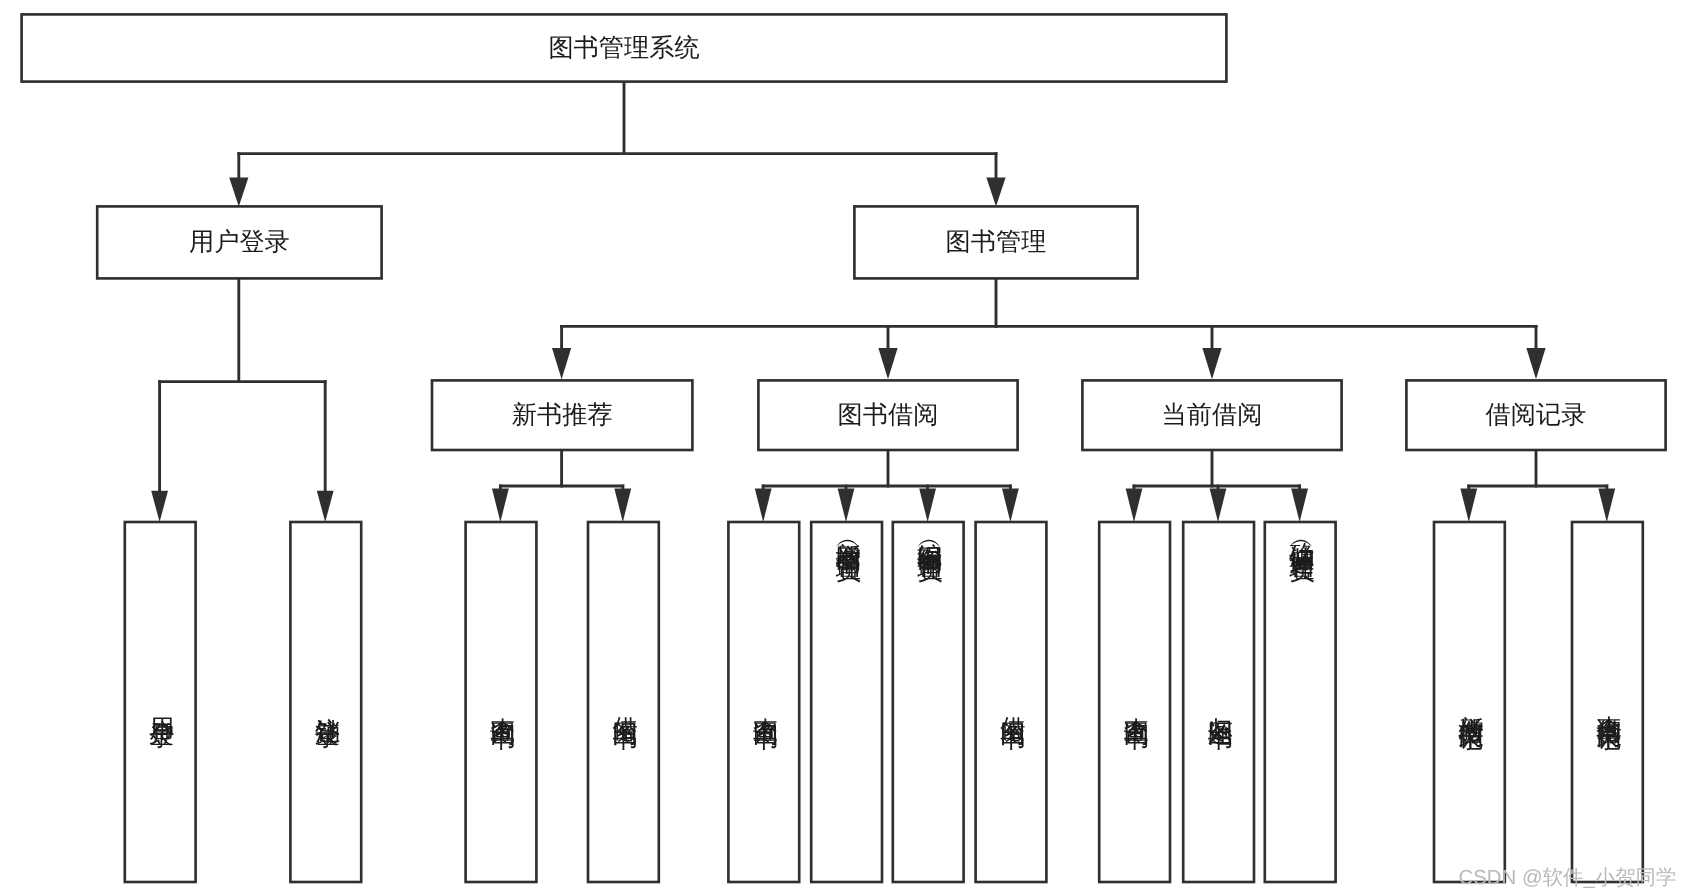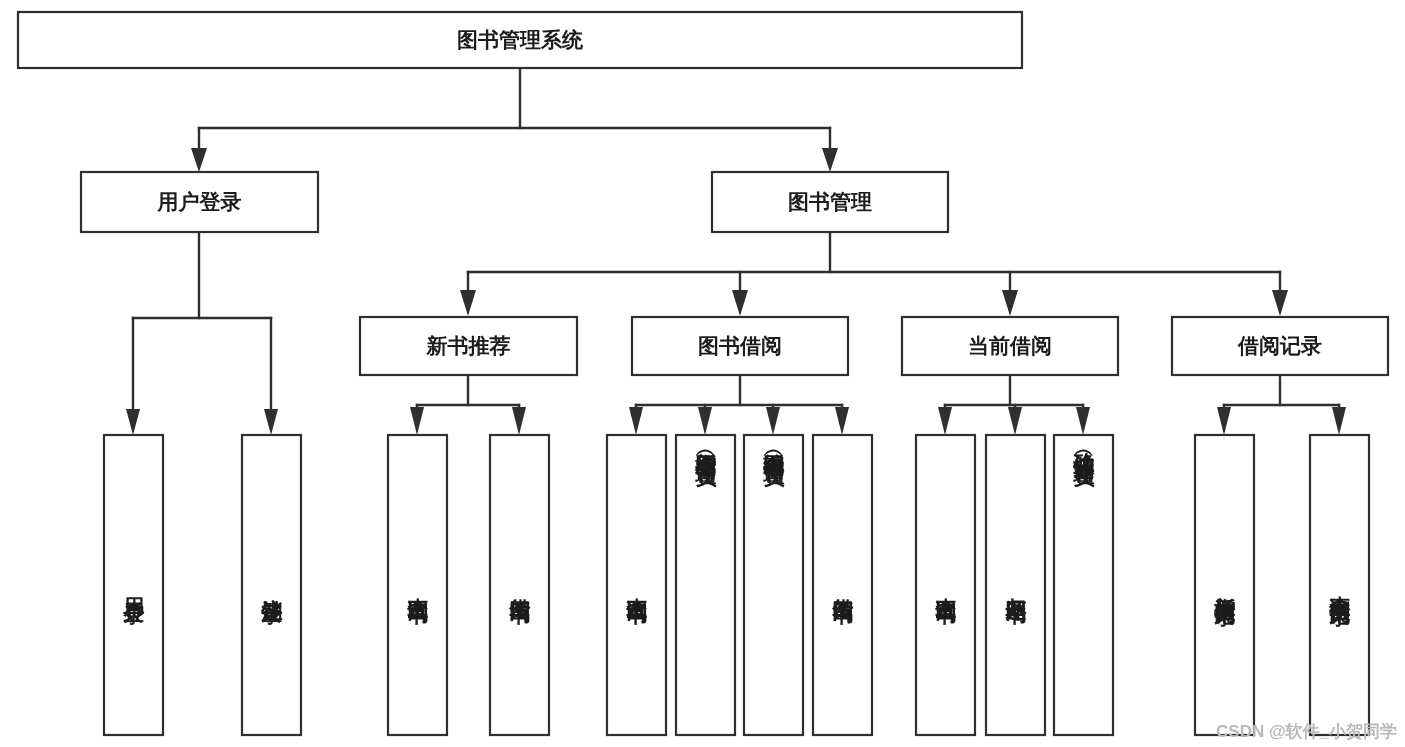--- a/index.html
+++ b/index.html
@@ -10,21 +10,20 @@
   }
   body {
     font-family: "Liberation Sans", "DejaVu Sans", sans-serif;
   }
   #diagram-root {
     position: relative;
     width: 1405px;
     height: 747px;
     background: #ffffff;
     overflow: hidden;
-    font-weight: bold;
   }
   svg.canvas {
     position: absolute;
     left: 0;
     top: 0;
     width: 1405px;
     height: 747px;
   }
   .node-box {
     fill: #ffffff;

